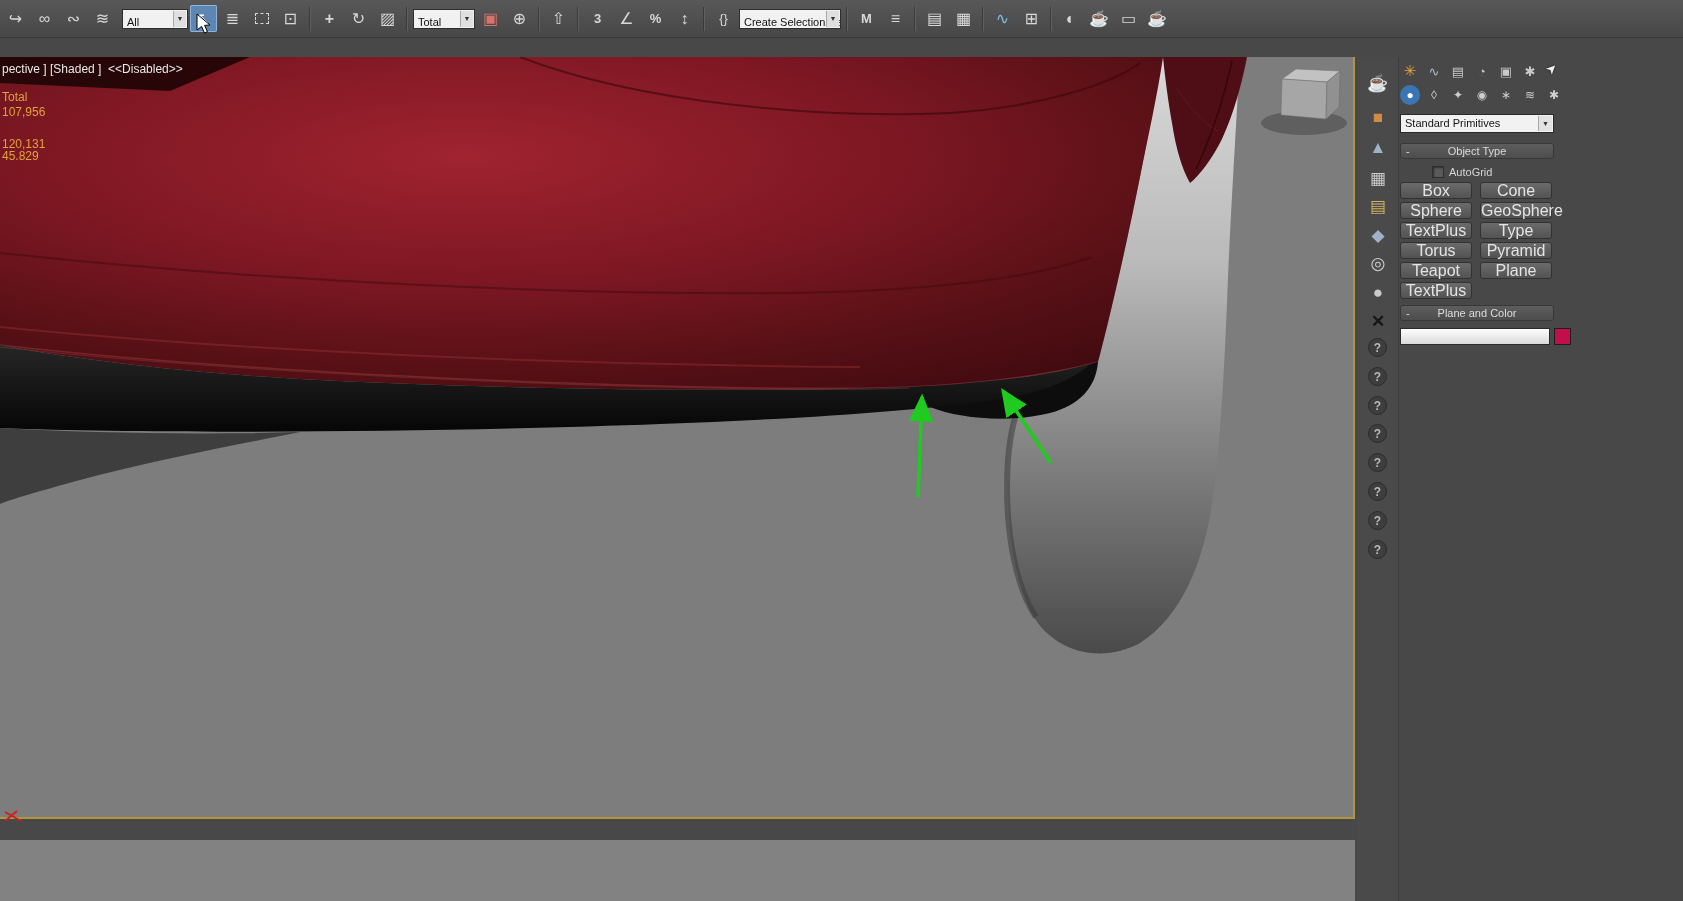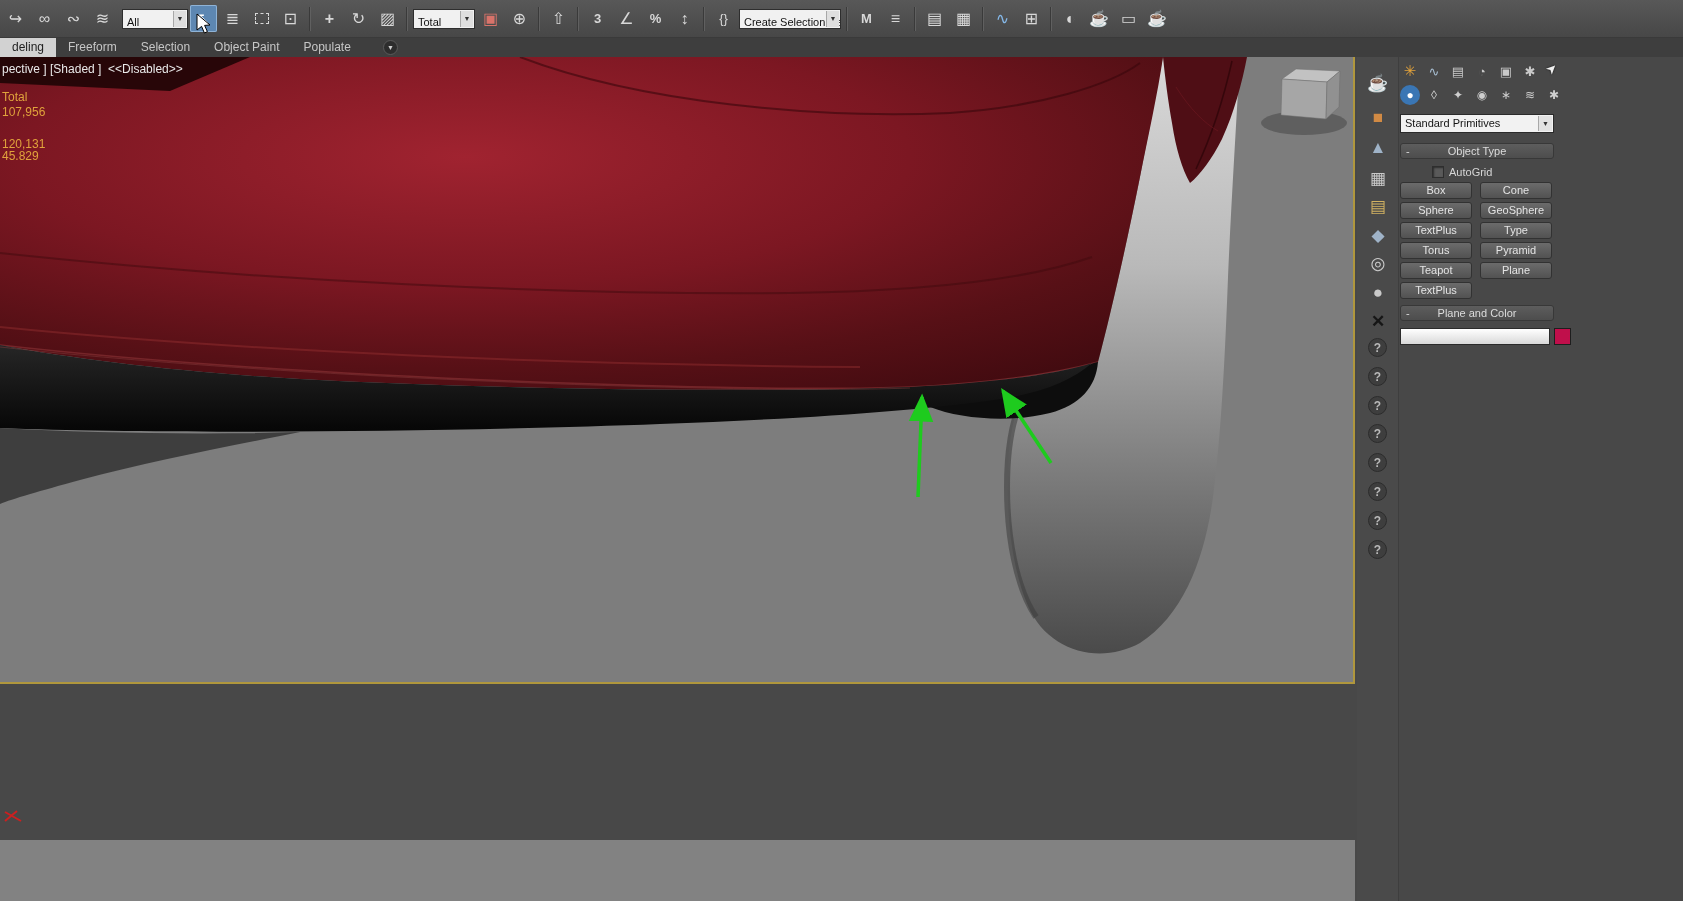--- a/index.html
+++ b/index.html
@@ -32,21 +32,21 @@
   
   .ribbon { position:absolute; top:38px; left:0; right:0; height:19px; background:#3e3e3e;
     display:flex; align-items:center; font-size:12px; }
   .rtab { padding:0 12px; height:19px; line-height:19px; color:#c6c6c6; flex:none; }
   .rtab.active { background:#d2d2d2; color:#1e1e1e; }
   .rcollapse { width:15px; height:15px; border-radius:50%; background:#2d2d2d; color:#cfcfcf;
     font-size:7px; display:flex; align-items:center; justify-content:center; margin-left:20px;
     border:1px solid #5a5a5a; flex:none; }
 
   
-  .viewport { position:absolute; top:57px; left:0; width:1355px; height:627px; background:#7d7d7d;
+  .viewport { position:absolute; top:57px; left:0; width:1355px; height:762px; background:#7d7d7d;
     border-right:2px solid #b0973d; border-bottom:2px solid #b0973d; }
   .viewport svg.scene { position:absolute; left:0; top:0; }
   .vp-label { position:absolute; left:2px; top:5px; color:#e9e9e9; font-size:12px; white-space:pre; }
   .stat { position:absolute; left:2px; font-size:12px; color:#e0a33c; }
   .bottom-strip { position:absolute; top:840px; left:0; width:1355px; height:61px; background:#828282; }
 
   
   .side-strip { position:absolute; left:1357px; top:57px; width:42px; height:844px; background:#4a4a4a;
     border-right:1px solid #3e3e3e; }
   .strip-icon { position:absolute; left:8px; width:26px; height:26px; display:flex; align-items:center;
@@ -79,21 +79,21 @@
     border-left:1px solid #a8a8a8; display:flex; align-items:center; justify-content:center; font-size:7px; color:#333; }
   .rollout { margin-top:10px; width:154px; height:16px; background:linear-gradient(#5d5d5d,#4d4d4d);
     border:1px solid #383838; border-radius:3px; color:#dcdcdc; font-size:11px; text-align:center;
     line-height:14px; position:relative; }
   .rollout .minus { position:absolute; left:5px; top:0; }
   .autogrid { display:flex; align-items:center; gap:5px; margin:7px 0 4px 32px; color:#d6d6d6; font-size:11px; width:120px; }
   .autogrid input { appearance:none; -webkit-appearance:none; width:12px; height:12px; background:#5a5a5a;
     border:1px solid #2e2e2e; box-shadow:inset 1px 1px 2px rgba(0,0,0,.5); }
   .btn-grid { display:grid; grid-template-columns:72px 72px; gap:3px 8px; width:154px; margin-top:2px; }
   .pbtn { height:17px; background:linear-gradient(#6b6b6b,#525252); border:1px solid #323232;
-    border-radius:3px; color:#e4e4e4; font-size:11px; text-align:center; line-height:15px;
+    border-radius:3px; color:#e4e4e4; font-size:16px; text-align:center; line-height:15px;
     font-family:"Liberation Sans", sans-serif; }
   .nc-rollout { margin-top:6px; }
   .name-row { display:flex; gap:4px; margin-top:7px; width:154px; align-items:center; }
   .name-input { flex:1; height:17px; background:linear-gradient(#ffffff,#d9d9d9); border:1px solid #2b2b2b;
     font-size:11px; padding:0 3px; font-family:"Liberation Sans", sans-serif; }
   .swatch { width:17px; height:17px; background:#c00f4b; border:1px solid #1e1e1e; flex:none; }
 </style>
 </head>
 <body>
 
@@ -151,28 +151,20 @@
     <span class="tbi">◐</span>
     <span class="tbi">☕</span>
     <span class="tbi">▭</span>
     <span class="tbi orange">☕</span>
   </div>
 
   <svg class="os-cursor" width="18" height="24">
     <polygon points="1,1 1,17 5.6,13.4 8.4,20 11.4,18.6 8.6,12.4 14,12" fill="#ffffff" stroke="#000000" stroke-width="1"></polygon>
   </svg>
 
-  <div class="ribbon">
-    <span class="rtab active">deling</span>
-    <span class="rtab">Freeform</span>
-    <span class="rtab">Selection</span>
-    <span class="rtab">Object Paint</span>
-    <span class="rtab">Populate</span>
-    <span class="rcollapse">▼</span>
-  </div>
 
   <div class="viewport">
     <svg class="scene" width="1353" height="779" viewBox="0 0 1353 779">
       <defs>
         <radialGradient id="bodyGrad" cx="40%" cy="30%" r="85%">
           <stop offset="0%" stop-color="#a02330"></stop>
           <stop offset="45%" stop-color="#7c1722"></stop>
           <stop offset="75%" stop-color="#571016"></stop>
           <stop offset="100%" stop-color="#3f0a0f"></stop>
         </radialGradient>

